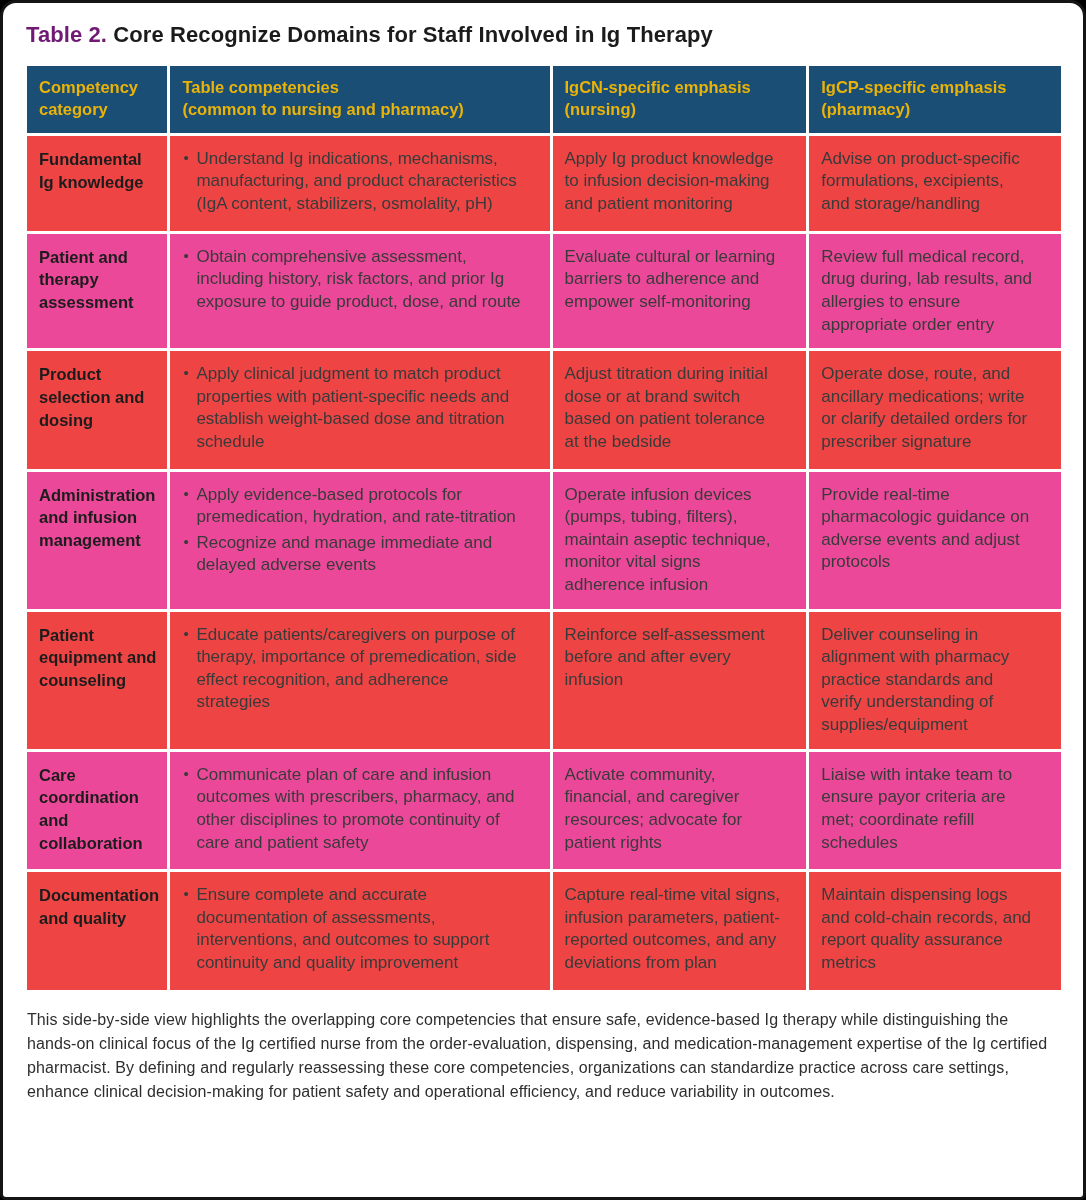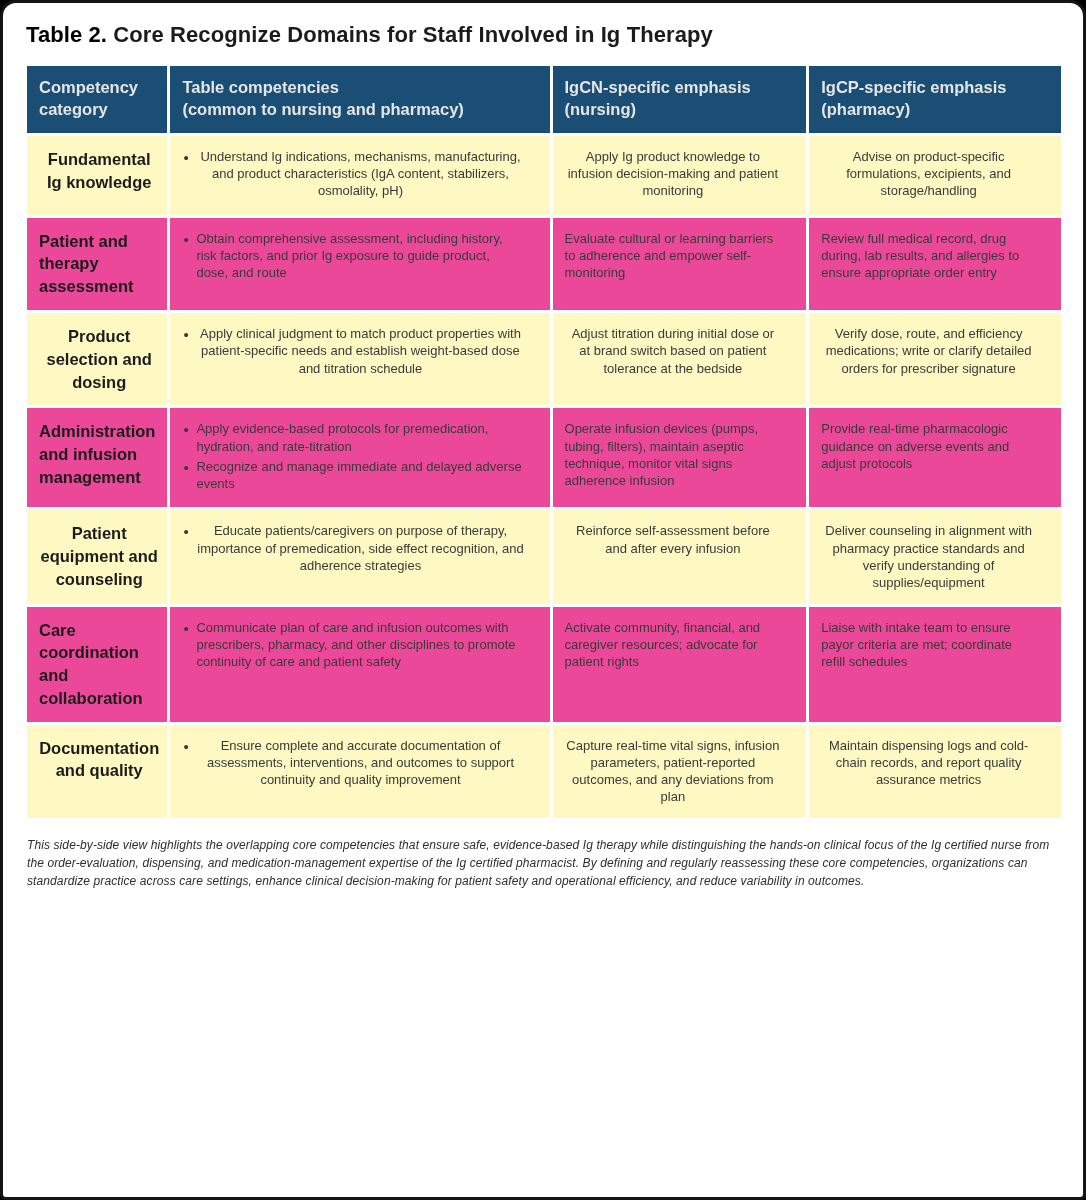--- a/index.html
+++ b/index.html
@@ -7,59 +7,59 @@
   .page {
     width:1086px; height:1200px; box-sizing:border-box;
     background:#ffffff; border:3px solid #151515;
     border-radius:16px 16px 6px 6px;
     padding:10px 21px 0 21px; overflow:hidden;
   }
   .title {
     font-size:22px; font-weight:bold; color:#1b1b1b;
     margin:9px 2px 15px 2px; letter-spacing:0.1px;
   }
-  .title .tlabel { color:#000000; }
+  .title .tlabel { color:#701a75; }
 
   table.comp {
     border-collapse:separate; border-spacing:3px;
     table-layout:fixed; width:1040px; margin-left:0;
   }
   col.c1 { width:140px; }
   col.c2 { width:378px; }
   col.c3 { width:253px; }
   col.c4 { width:251px; }
 
   th, td { vertical-align:top; text-align:left; box-sizing:border-box; }
 
   thead th {
-    background:#1b4e74; color:#e5e5e5;
+    background:#1b4e74; color:#eab308;
     font-size:16.5px; font-weight:bold; line-height:1.33;
     padding:11px 11px 12px 12px; height:66px;
   }
   thead th span { display:block; }
 
   tbody th.cat {
     color:#1c1c1c; font-weight:bold; font-size:16.5px;
     line-height:1.38; padding:12px 8px 12px 12px;
   }
   tbody td {
-    color:#3a3a3a; font-size:13px; line-height:1.33;
+    color:#3a3a3a; font-size:17px; line-height:1.33;
     padding:12px 25px 12px 12px;
   }
-  tr.odd  > th, tr.odd  > td { background:#fef9c3;text-align:center; }
+  tr.odd  > th, tr.odd  > td { background:#ef4444; }
   tr.even > th, tr.even > td { background:#ec4899; }
 
   ul.core { margin:0; padding:0; list-style:none; }
   ul.core li { position:relative; padding-left:14px; margin:0 0 3px 0; }
   ul.core li::before { content:"\2022"; position:absolute; left:1px; top:0; font-size:15px; color:#3a3a3a; }
   .dash { color:#3a3a3a; }
 
   .footnote {
     margin:15px 3px 0 3px; color:#2e2e2e;
-    font-size:12px; line-height:1.5; letter-spacing:0.1px;font-style:italic;
+    font-size:16px; line-height:1.5; letter-spacing:0.1px;
   }
 </style>
 </head>
 <body>
 
 <div class="page">
 
   <div class="title">
     <span class="tlabel">Table 2.</span>
     <span>Core Recognize Domains for Staff Involved in Ig Therapy</span>
@@ -114,21 +114,21 @@
         <td>Review full medical record, drug during, lab results, and allergies to ensure appropriate order entry</td>
       </tr>
       <tr class="odd">
         <th class="cat">Product selection and dosing</th>
         <td>
           <ul class="core">
             <li>Apply clinical judgment to match product properties with patient-specific needs and establish weight-based dose and titration schedule</li>
           </ul>
         </td>
         <td>Adjust titration during initial dose or at brand switch based on patient tolerance at the bedside</td>
-        <td>Verify dose, route, and efficiency medications; write or clarify detailed orders for prescriber signature</td>
+        <td>Operate dose, route, and ancillary medications; write or clarify detailed orders for prescriber signature</td>
       </tr>
       <tr class="even">
         <th class="cat">Administration and infusion management</th>
         <td>
           <ul class="core">
             <li>Apply evidence-based protocols for premedication, hydration, and rate-titration</li>
             <li>Recognize and manage immediate and delayed adverse events</li>
           </ul>
         </td>
         <td>Operate infusion devices (pumps, tubing, filters), maintain aseptic technique, monitor vital signs adherence infusion</td>

